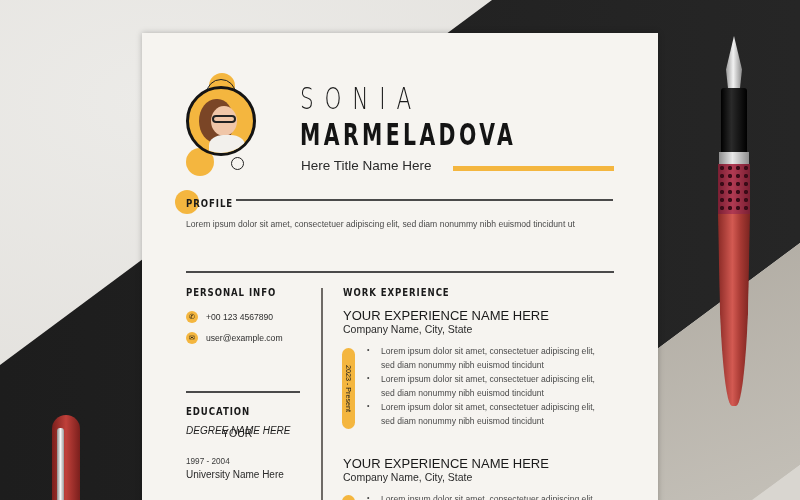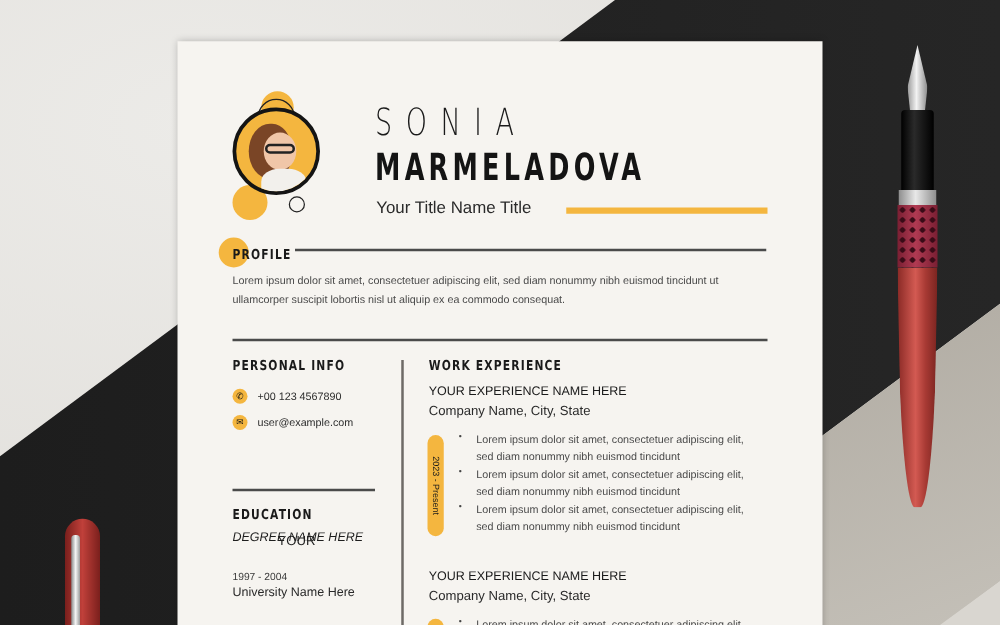--- a/index.html
+++ b/index.html
@@ -73,21 +73,21 @@
 
   .para { position:absolute; font-size:8.6px; line-height:14.5px; color:#4a4a4a; text-align: justify; }
   .para-line { display:block; white-space:nowrap; }
 
   .info-row { position:absolute; left:44px; display:flex; align-items:flex-start; }
   .info-icon { width:12px; height:12px; border-radius:50%; background:#f4b63f; display:flex; align-items:center; justify-content:center; font-size:7px; color:#111; margin-right:8px; margin-top:1px; }
   .info-text { font-size:8.6px; color:#2e2e2e; line-height:14.5px; }
 
   .edu { position:absolute; left:44px; color:#1e1e1e; }
 
-  .exp-name { position:absolute; left:201px; font-size:10px; color:#1a1a1a; }
+  .exp-name { position:absolute; left:201px; font-size:13px; color:#1a1a1a; }
   .exp-company { position:absolute; left:201px; font-size:10.5px; color:#2a2a2a; }
   .bullet-dot { position:absolute; left:225px; font-size:7px; color:#444; }
   .bullet-text { position:absolute; left:239px; font-size:8.6px; line-height:14.3px; color:#4a4a4a; white-space:nowrap; }
   .date-pill {
     position:absolute; left:200px; top:315px; width:13px; height:81px;
     border-radius:7px; background:#f4b63f;
   }
   .date-text {
     position:absolute; left:200px; top:315px; width:81px; height:13px;
     transform-origin: 0 0; transform: translate(13px,0) rotate(90deg);
@@ -131,29 +131,28 @@
   <div class="ring" style="left:89px;top:124px;width:13px;height:13px;"></div>
   <div class="photo">
     <div class="hair"></div>
     <div class="face"></div>
     <div class="glasses"></div>
     <div class="shirt"></div>
   </div>
 
   <div class="first-name">SONIA</div>
   <div class="last-name">MARMELADOVA</div>
-  <div class="job-title">Your Title Name Title</div>
+  <div class="job-title">Here Title Name Here</div>
   <div class="title-bar"></div>
 
   <div class="dot" style="left:33px;top:157px;width:24px;height:24px;"></div>
   <div class="sec-head" style="left:44px;top:164px;">PROFILE</div>
   <div class="rule" style="left:94px;top:166px;width:377px;height:1.5px;"></div>
   <div class="para" style="left:44px;top:184px;width:428px;">
     <span class="para-line">Lorem ipsum dolor sit amet, consectetuer adipiscing elit, sed diam nonummy nibh euismod tincidunt ut</span>
-    <span class="para-line">ullamcorper suscipit lobortis nisl ut aliquip ex ea commodo consequat.</span>
   </div>
   <div class="rule" style="left:44px;top:238px;width:428px;height:1.5px;"></div>
 
   <div class="sec-head" style="left:44px;top:253px;">PERSONAL INFO</div>
 
   <div class="info-row" style="top:277px;justify-content:center;">
     <span class="info-icon">✆</span>
     <span class="info-text">+00 123 4567890</span>
   </div>
   <div class="info-row" style="top:298px;">

